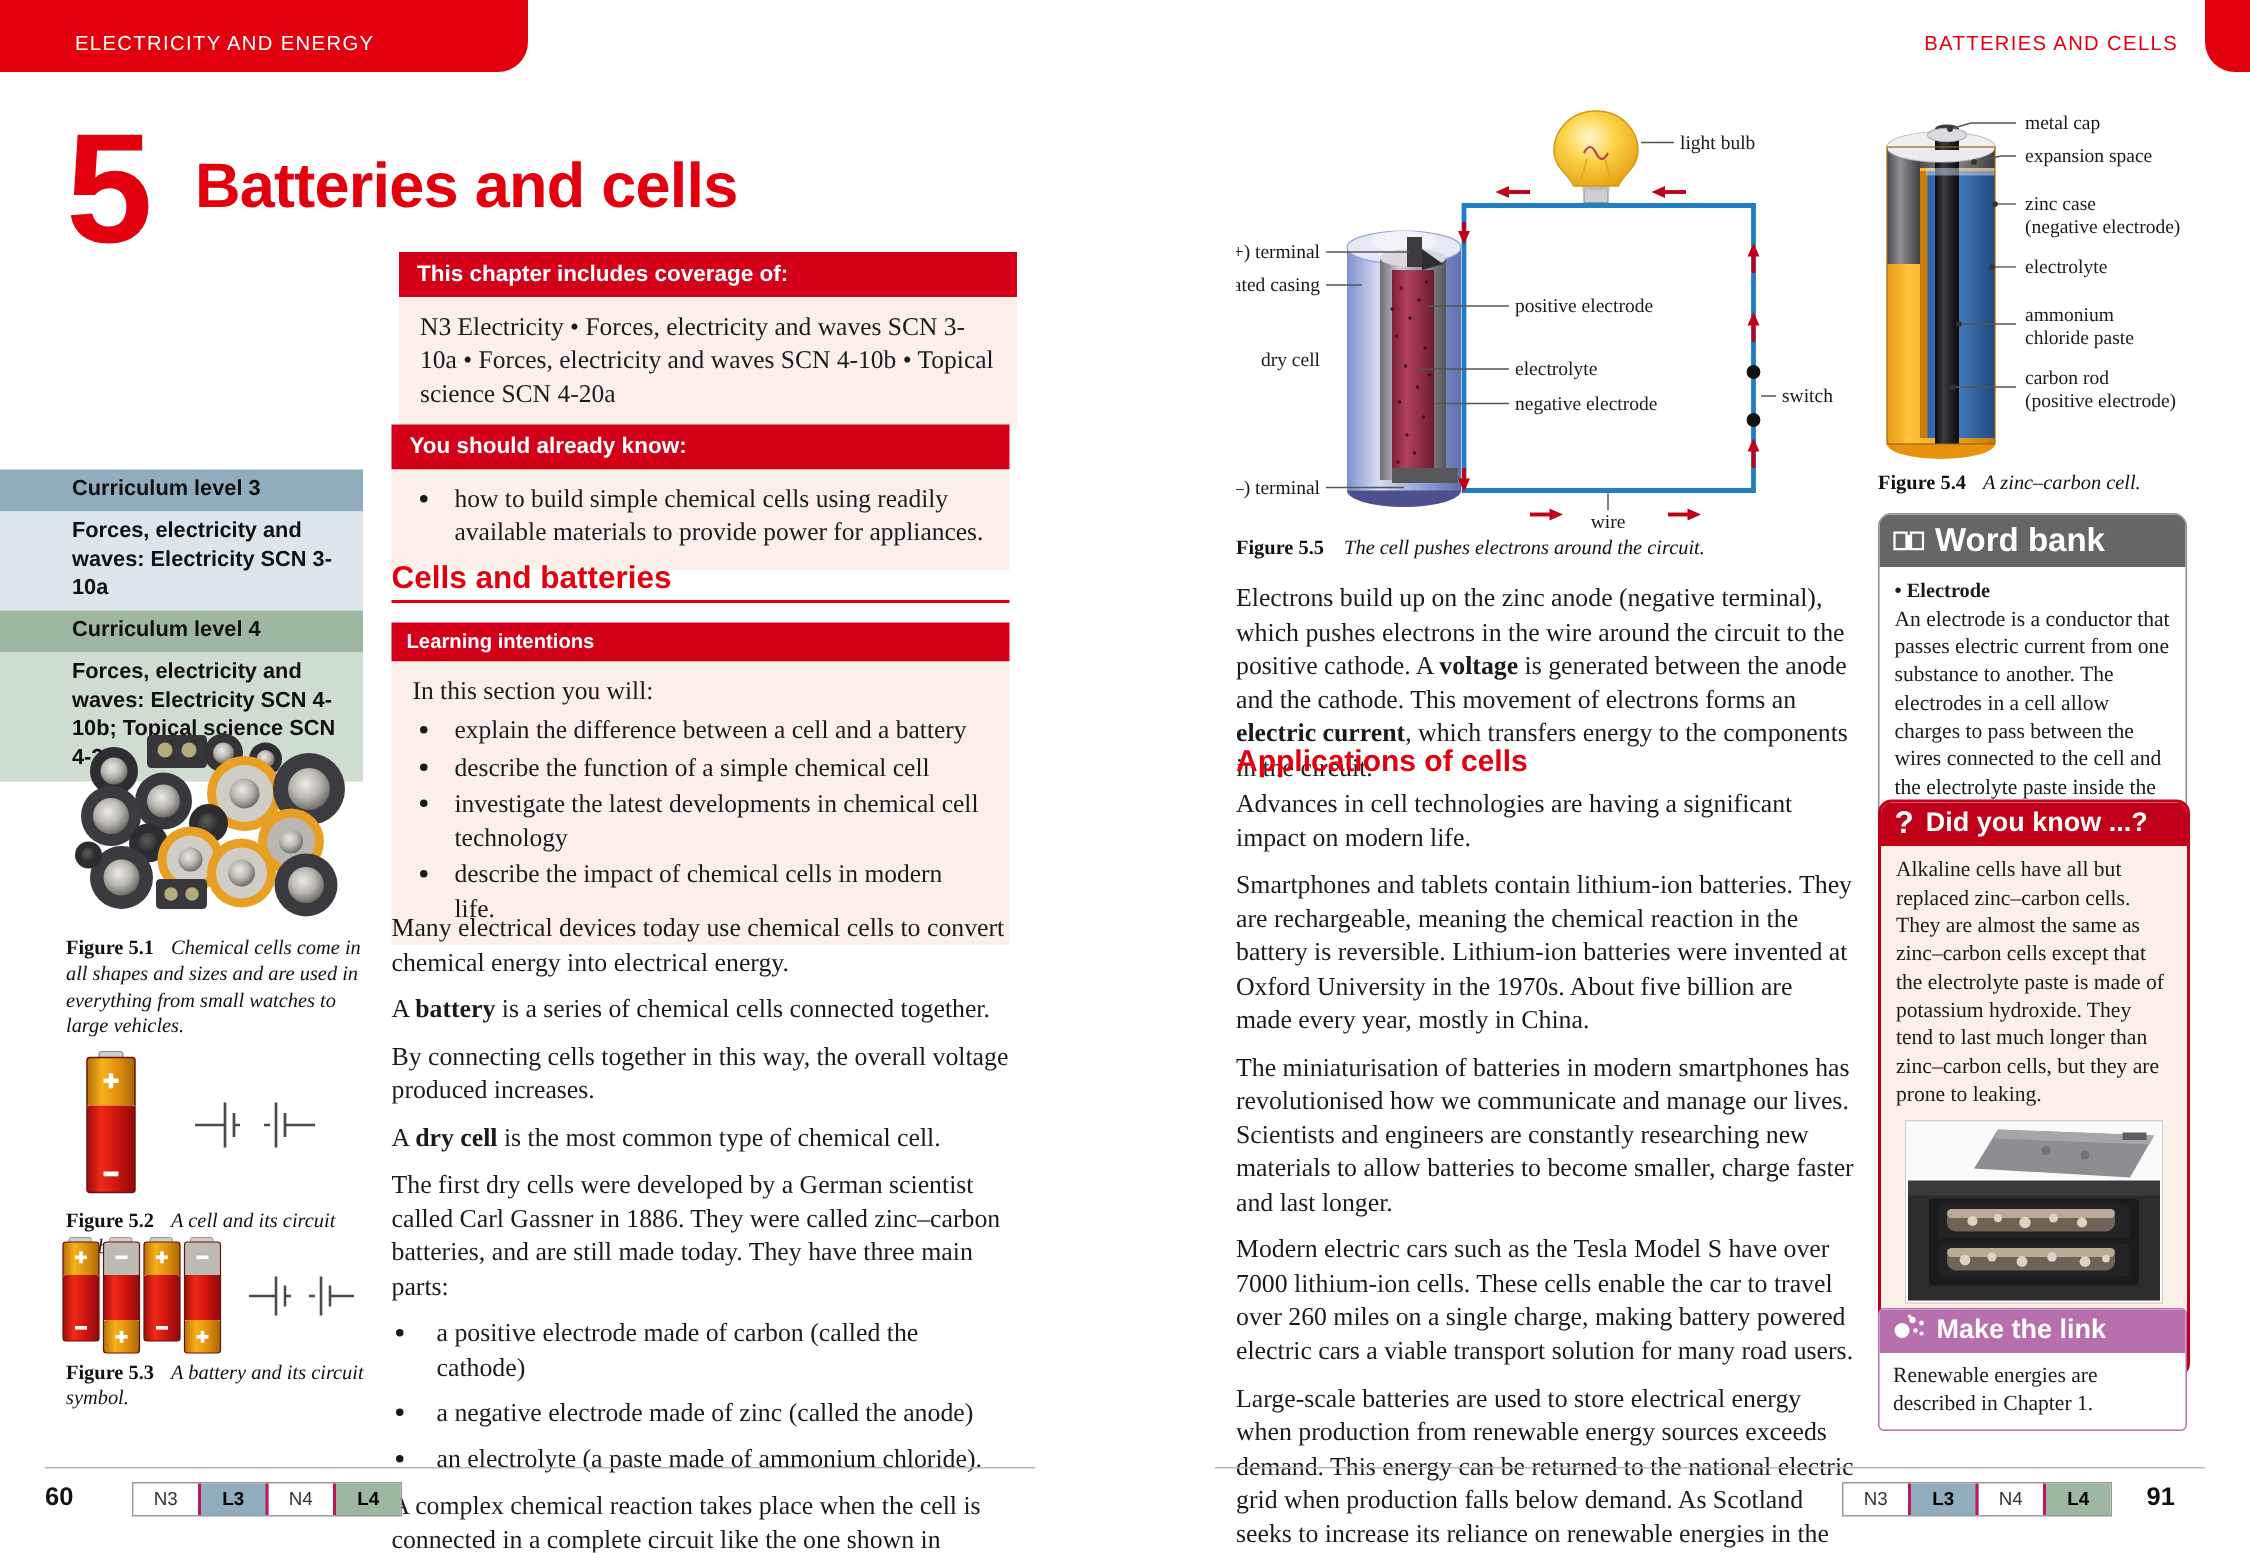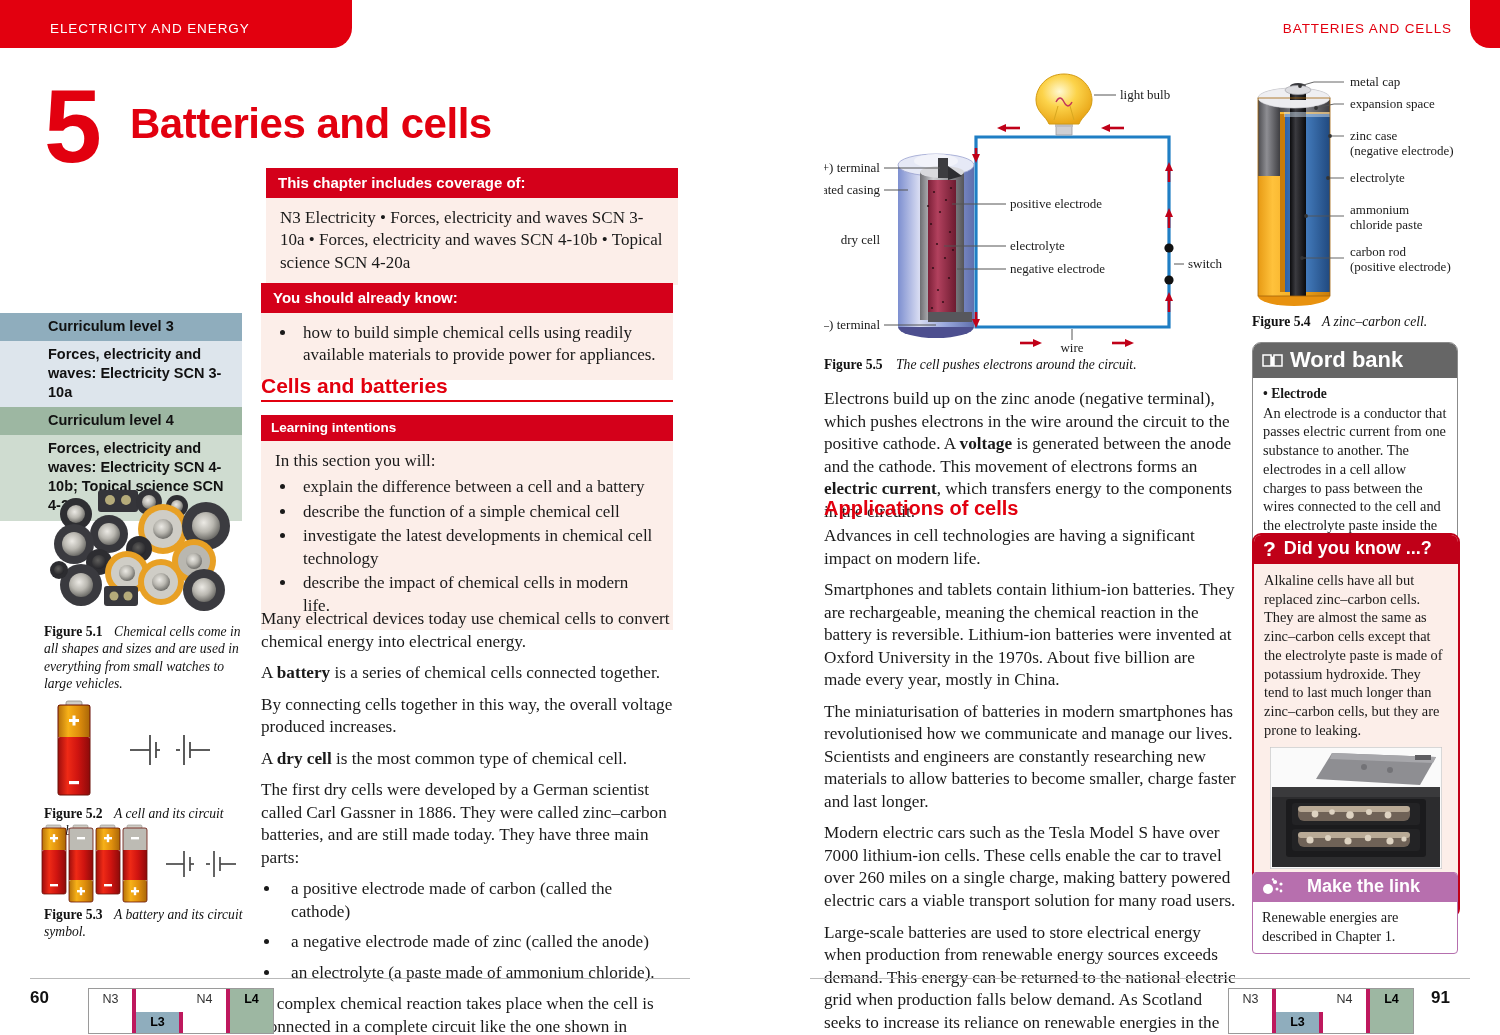--- a/index.html
+++ b/index.html
@@ -116,38 +116,38 @@
   }
   .dyk-body{padding:7px 10px 8px 10px;font-size:14.4px;line-height:1.3;}
 
   .mtl{
     position:absolute;left:1252px;top:872px;width:204px;
     border:1px solid #b56fae;border-radius:4px;background:#fff;overflow:hidden;
   }
   .mtl-head{
     background:#b76fae;color:#fff;padding:3px 9px 5px 9px;
     font-family:"Liberation Sans",sans-serif;font-weight:bold;font-size:18px;
-    display:flex;align-items:center;gap:23px;
+    display:flex;gap:7px;
   }
   .mtl-body{padding:6px 9px 8px 9px;font-size:14.4px;line-height:1.3;}
 
   
   .foot-rule{position:absolute;height:1px;background:#b9b9b9;top:978px;}
   .pg{
     position:absolute;top:988px;font-family:"Liberation Sans",sans-serif;
     font-weight:bold;font-size:17px;color:#111;
   }
   .lvl{position:absolute;top:988px;display:flex;border:1px solid #9a9a9a;}
   .lvl span{
     width:43px;text-align:center;padding:3px 0 4px 0;
     font-family:"Liberation Sans",sans-serif;font-size:12.5px;color:#333;
-    border-right:4px solid #be185d;
+    border-right:2px solid #be185d;
   }
   .lvl span:last-child{border-right:none;}
-  .lvl .on-b{background:#8fadbd;color:#000;font-weight:bold;margin-top:23px;}
+  .lvl .on-b{background:#8fadbd;color:#000;font-weight:bold;}
   .lvl .on-g{background:#9db7a2;color:#000;font-weight:bold;}
 
   
   .dlab{font-size:13px;fill:#1a1a1a;font-family:"Liberation Serif",serif;}
 </style>
 </head>
 <body>
 
 <div class="page">
 

